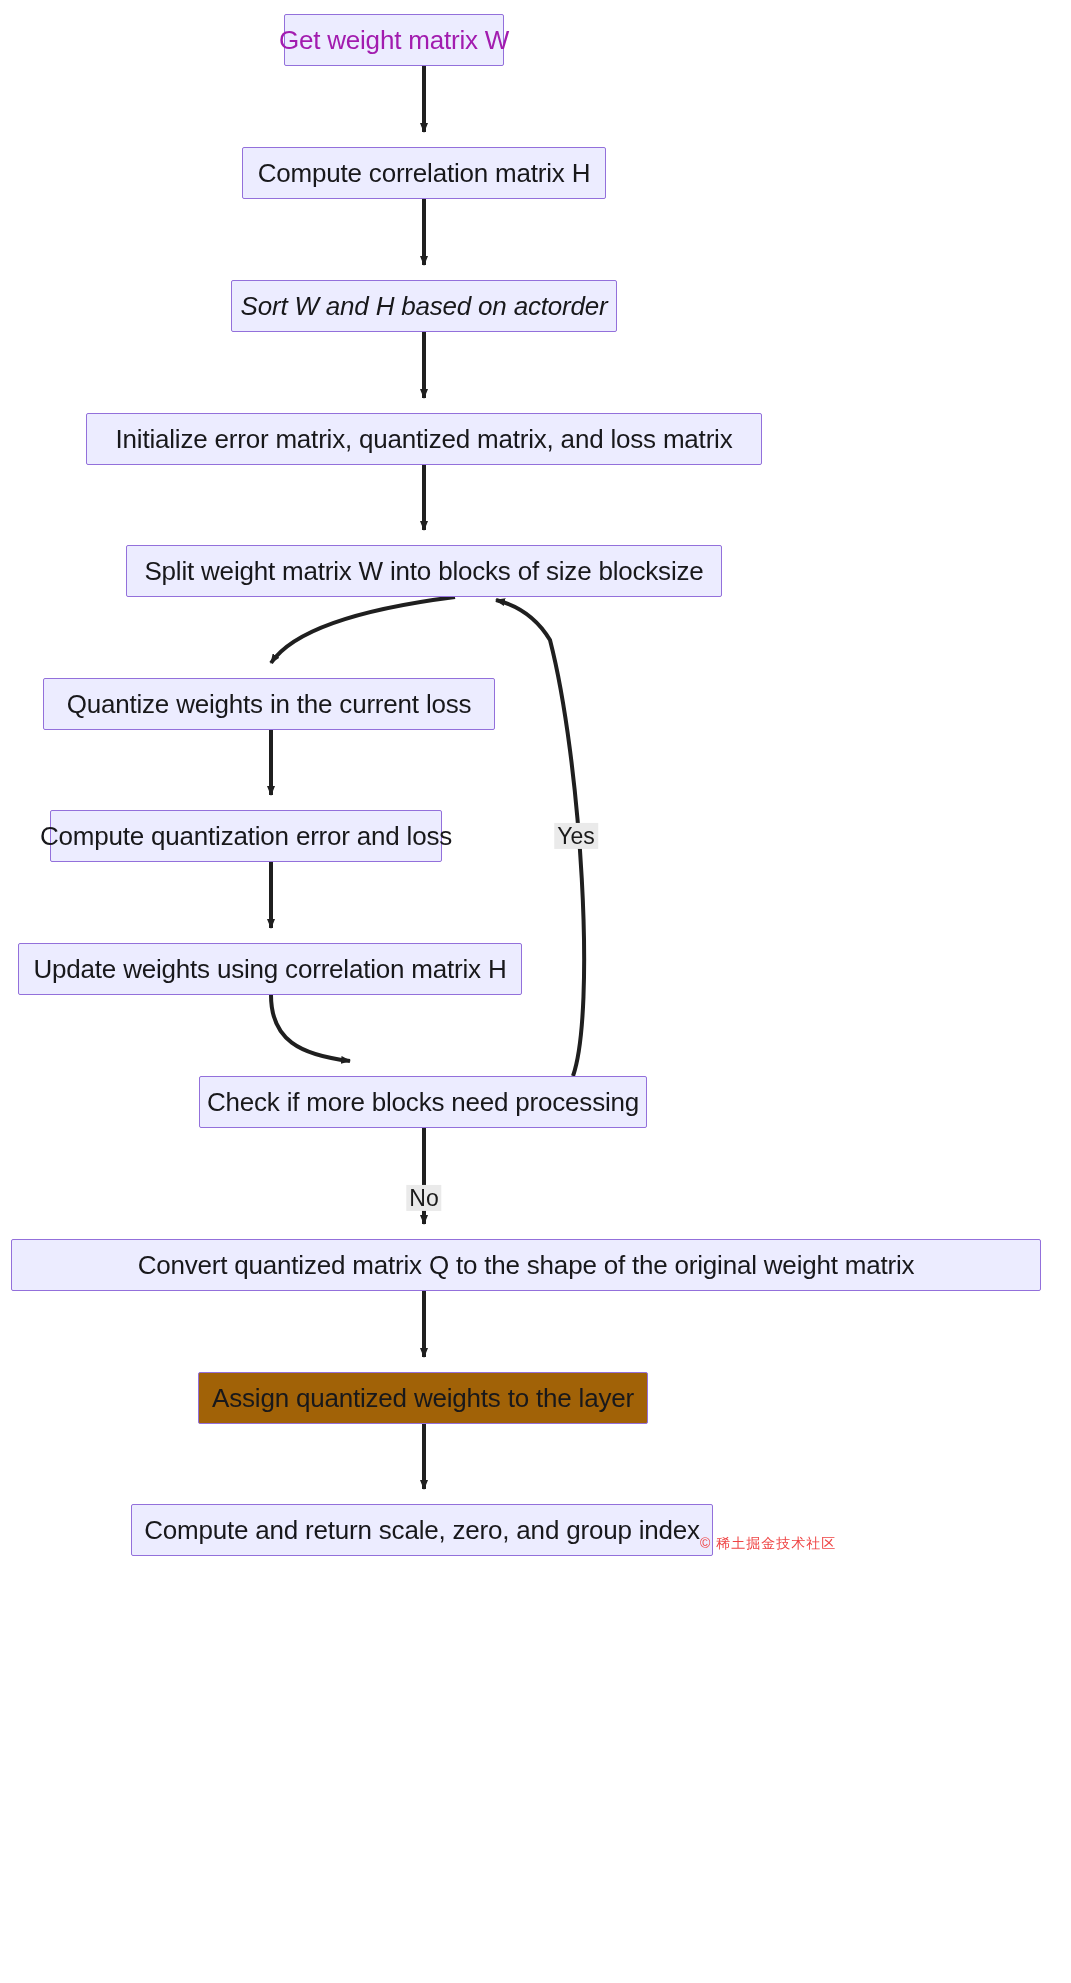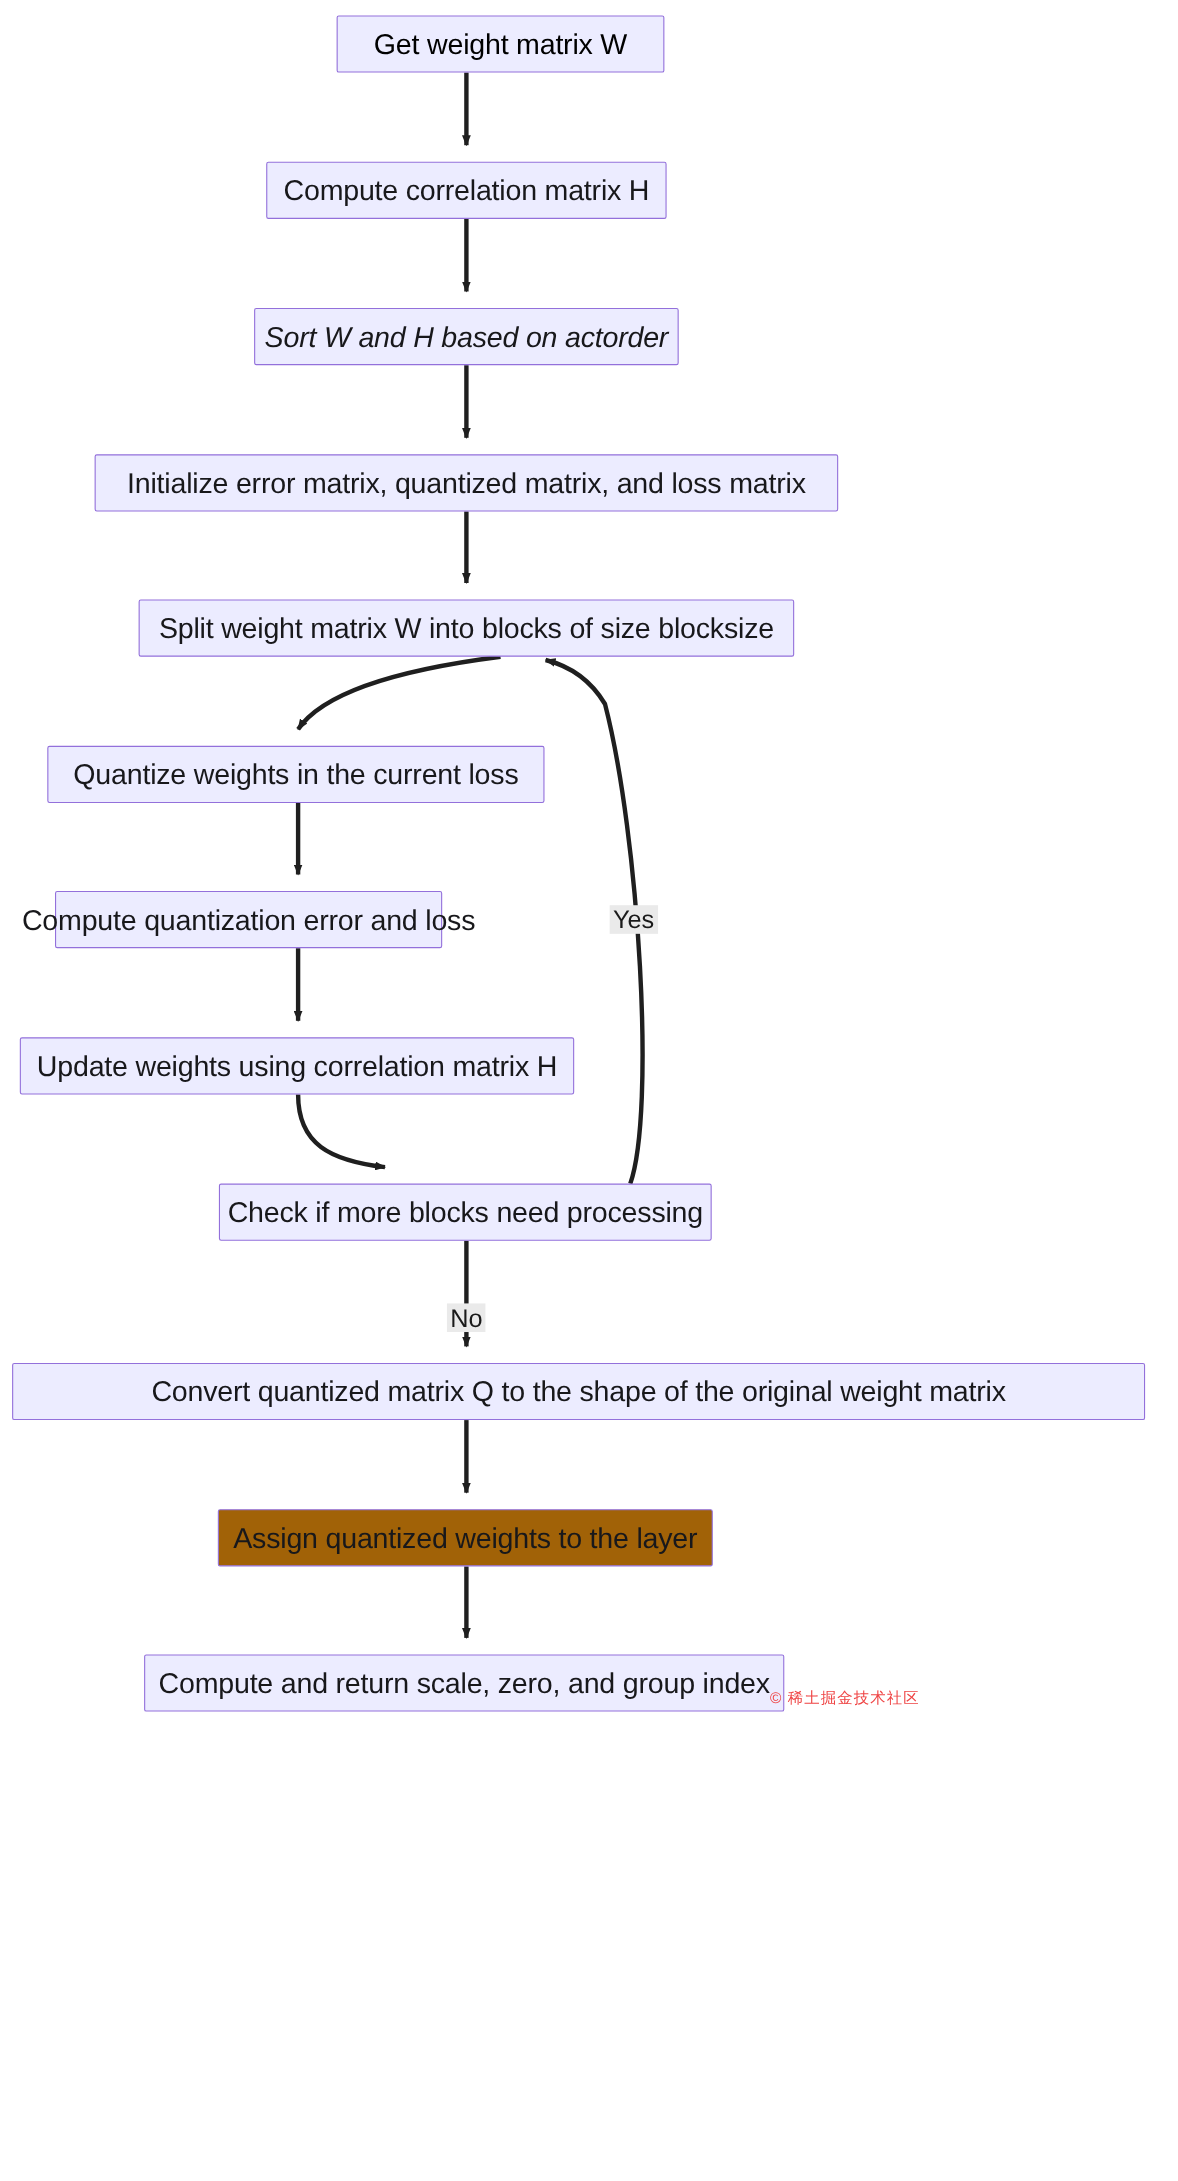--- a/index.html
+++ b/index.html
@@ -115,27 +115,27 @@
 
     <g>
       <line x1="424" y1="1291" x2="424" y2="1357" stroke="#1f1f1f" stroke-width="4" marker-end="url(#arrowhead)"></line>
     </g>
 
     <g>
       <line x1="424" y1="1424" x2="424" y2="1489" stroke="#1f1f1f" stroke-width="4" marker-end="url(#arrowhead)"></line>
     </g>
   </svg>
 
-  <div class="node" id="node-n1" style="left: 306px; top: 14px; width: 298px; height: 52px; background: rgb(236, 236, 255); border-color: rgb(147, 112, 219); color: #000000;">Get weight matrix W</div>
+  <div class="node" id="node-n1" style="left: 284px; top: 14px; width: 220px; height: 52px; background: rgb(236, 236, 255); border-color: rgb(147, 112, 219); color: #a21caf;">Get weight matrix W</div>
   <div class="node" id="node-n2" style="left: 242px; top: 147px; width: 364px; height: 52px; background: rgb(236, 236, 255); border-color: rgb(147, 112, 219); color: rgb(24, 24, 27); text-align: center;">Compute correlation matrix H</div>
   <div class="node" id="node-n3" style="left: 231px; top: 280px; width: 386px; height: 52px; background: rgb(236, 236, 255); border-color: rgb(147, 112, 219); color: rgb(24, 24, 27); font-style: italic;">Sort W and H based on actorder</div>
   <div class="node" id="node-n4" style="left: 86px; top: 413px; width: 676px; height: 52px; background: rgb(236, 236, 255); border-color: rgb(147, 112, 219); color: rgb(24, 24, 27);">Initialize error matrix, quantized matrix, and loss matrix</div>
   <div class="node" id="node-n5" style="left: 126px; top: 545px; width: 596px; height: 52px; background: rgb(236, 236, 255); border-color: rgb(147, 112, 219); color: rgb(24, 24, 27); text-align: right;">Split weight matrix W into blocks of size blocksize</div>
   <div class="node" id="node-n6" style="left: 43px; top: 678px; width: 452px; height: 52px; background: rgb(236, 236, 255); border-color: rgb(147, 112, 219); color: rgb(24, 24, 27);">Quantize weights in the current loss</div>
-  <div class="node" id="node-n7" style="left: 50px; top: 810px; width: 352px; height: 52px; background: rgb(236, 236, 255); border-color: rgb(147, 112, 219); color: rgb(24, 24, 27);">Compute quantization error and loss</div>
+  <div class="node" id="node-n7" style="left: 50px; top: 810px; width: 392px; height: 52px; background: rgb(236, 236, 255); border-color: rgb(147, 112, 219); color: rgb(24, 24, 27);">Compute quantization error and loss</div>
   <div class="node" id="node-n8" style="left: 18px; top: 943px; width: 504px; height: 52px; background: rgb(236, 236, 255); border-color: rgb(147, 112, 219); color: rgb(24, 24, 27);">Update weights using correlation matrix H</div>
   <div class="node" id="node-n9" style="left: 199px; top: 1076px; width: 448px; height: 52px; background: rgb(236, 236, 255); border-color: rgb(147, 112, 219); color: rgb(24, 24, 27);">Check if more blocks need processing</div>
   <div class="node" id="node-n10" style="left: 11px; top: 1239px; width: 1030px; height: 52px; background: rgb(236, 236, 255); border-color: rgb(147, 112, 219); color: rgb(24, 24, 27);">Convert quantized matrix Q to the shape of the original weight matrix</div>
   <div class="node" id="node-n11" style="left: 198px; top: 1372px; width: 450px; height: 52px; background: #a16207; border-color: rgb(147, 112, 219); color: rgb(24, 24, 27);">Assign quantized weights to the layer</div>
   <div class="node" id="node-n12" style="left: 131px; top: 1504px; width: 582px; height: 52px; background: rgb(236, 236, 255); border-color: rgb(147, 112, 219); color: rgb(24, 24, 27);">Compute and return scale, zero, and group index</div>
 
   <div class="edge-label" id="label-yes" style="left: 576px; top: 836px; background: rgb(234, 234, 234);">Yes</div>
   <div class="edge-label" id="label-no" style="left: 424px; top: 1182px; background: rgb(234, 234, 234); margin-top: 16px;">No</div>
 
   <div class="watermark" id="watermark" style="left: 700px; top: 1535px;">© 稀土掘金技术社区</div>

